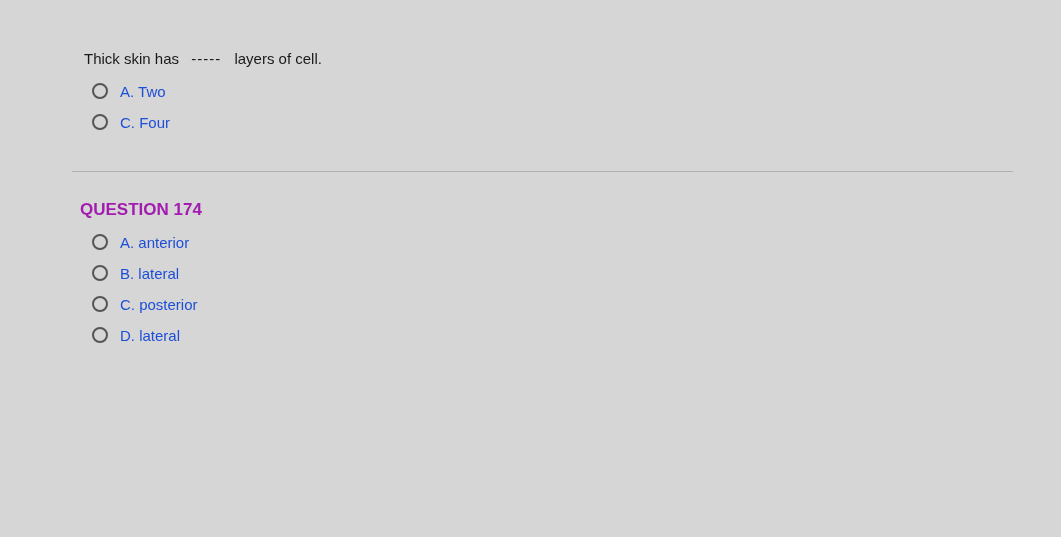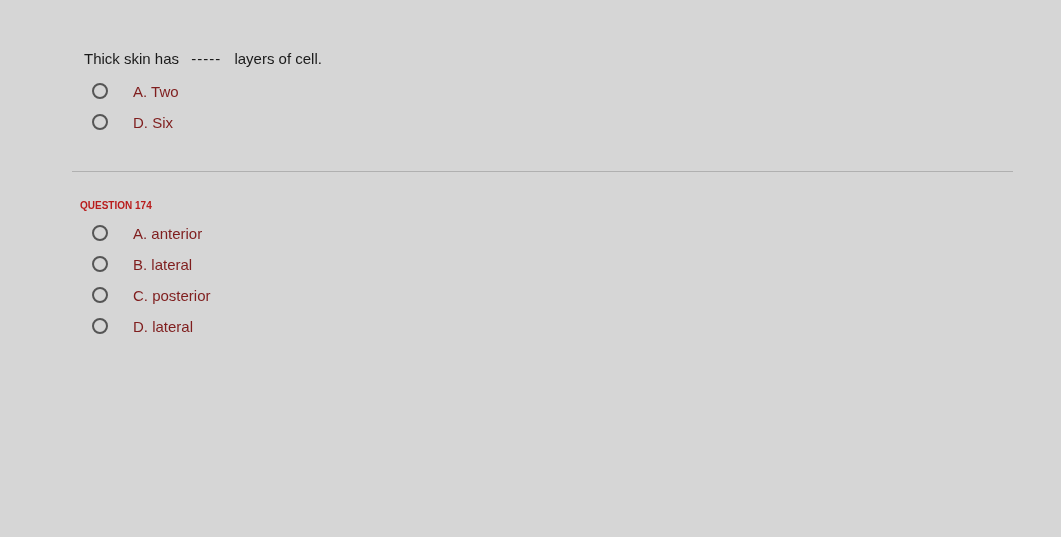--- a/index.html
+++ b/index.html
@@ -45,22 +45,21 @@
     .options-list {
       list-style: none;
       padding-left: 4px;
     }
 
     .option-item {
       display: flex;
       align-items: center;
       margin-bottom: 6px;
       font-size: 15px;
-      color: #7f1d1d;
-      gap: 13px;
+      color: #1d4ed8;
     }
 
     .radio-circle {
       width: 16px;
       height: 16px;
       border-radius: 50%;
       border: 2px solid #555;
       background: transparent;
       display: inline-block;
       margin-right: 8px;
@@ -68,22 +67,22 @@
     }
 
     .divider {
       border: none;
       border-top: 1.5px solid #b0b0b0;
       margin: 14px 0 14px 0;
     }
 
     .question-header {
       font-weight: bold;
-      font-size: 10px;
-      color: #b91c1c;
+      font-size: 17px;
+      color: #a21caf;
       margin-bottom: 10px;
     }
 
     .blank-underline {
       display: inline-block;
       border-bottom: 1.5px solid #1a1a1a;
       width: 60px;
       margin: 0 2px;
       vertical-align: bottom;
     }
@@ -99,21 +98,21 @@
       <span class="dashes"> ----- </span>
       <span>layers of cell.</span>
     </div>
     <ul class="options-list">
       <li class="option-item">
         <span class="radio-circle"></span>
         <span>A. Two</span>
       </li>
       <li class="option-item">
         <span class="radio-circle"></span>
-        <span>D. Six</span>
+        <span>C. Four</span>
       </li>
     </ul>
   </div>
 
   <hr class="divider">
 
   <div class="question-block">
     <div class="question-header">QUESTION 174</div>
     <ul class="options-list">
       <li class="option-item">

